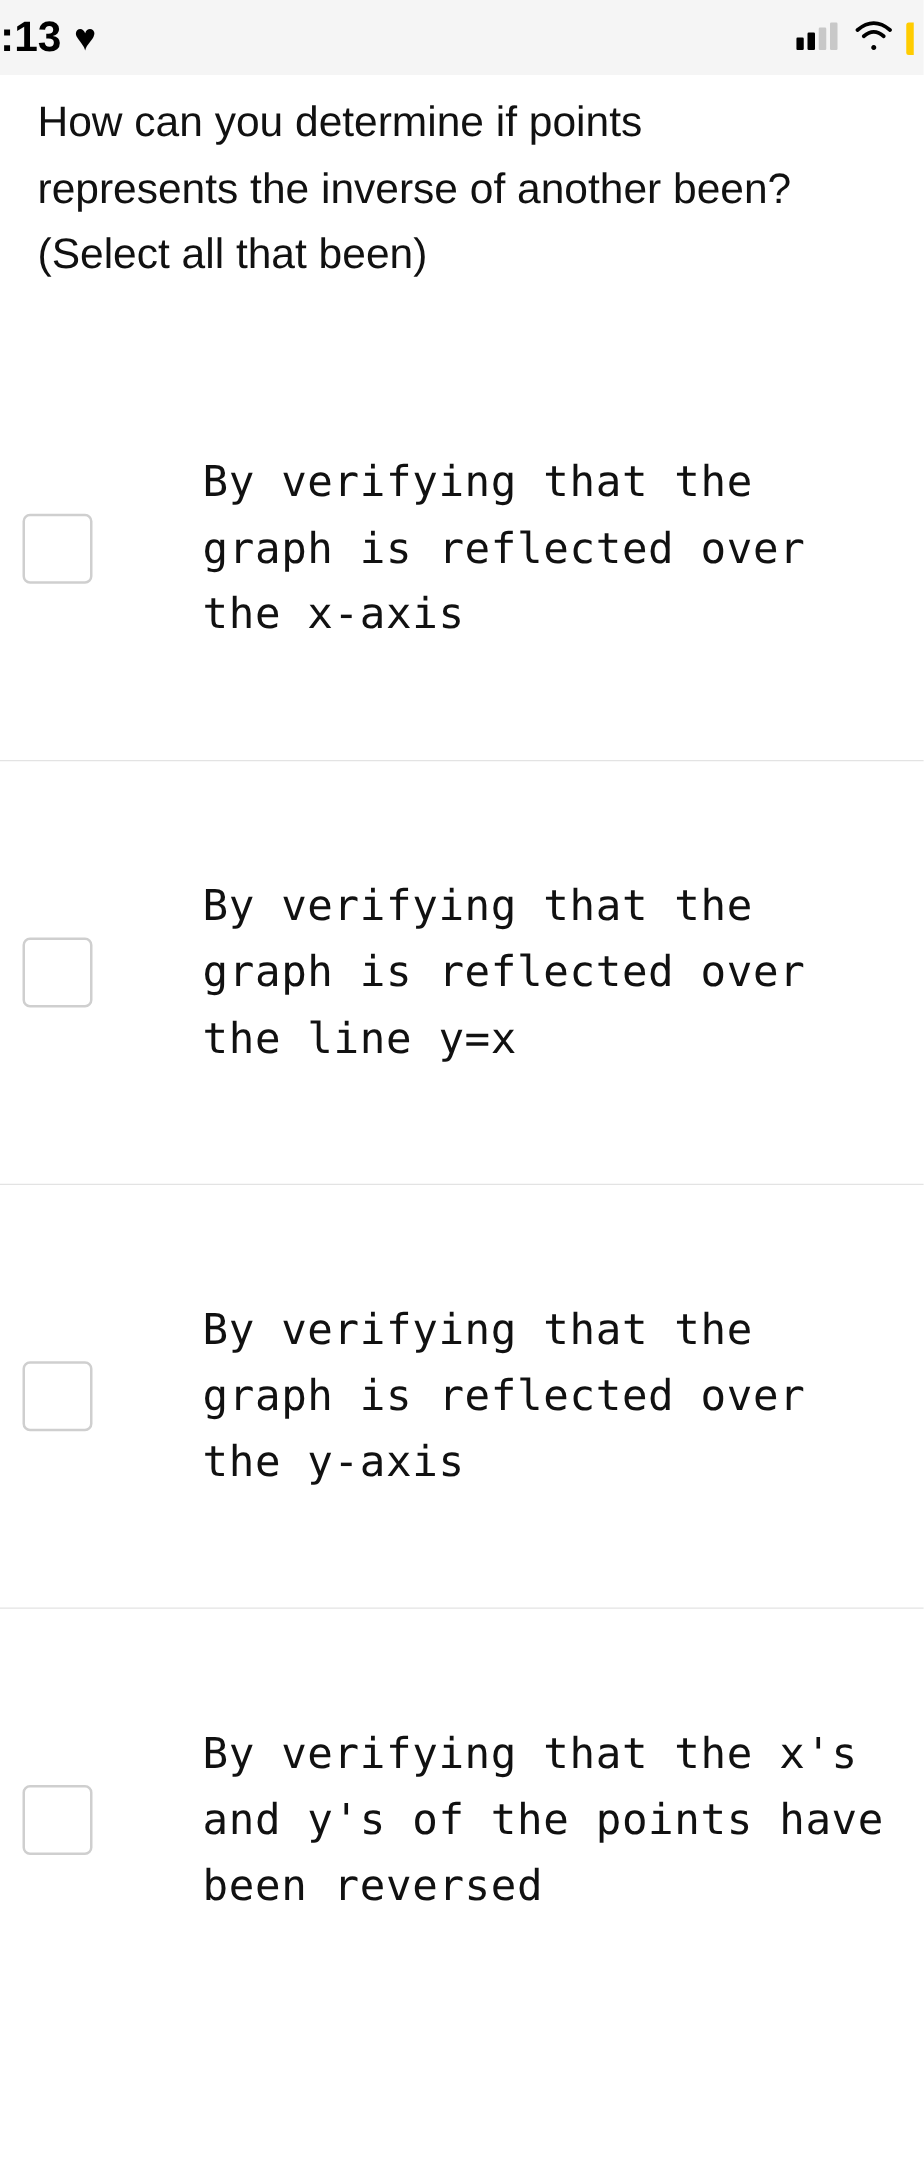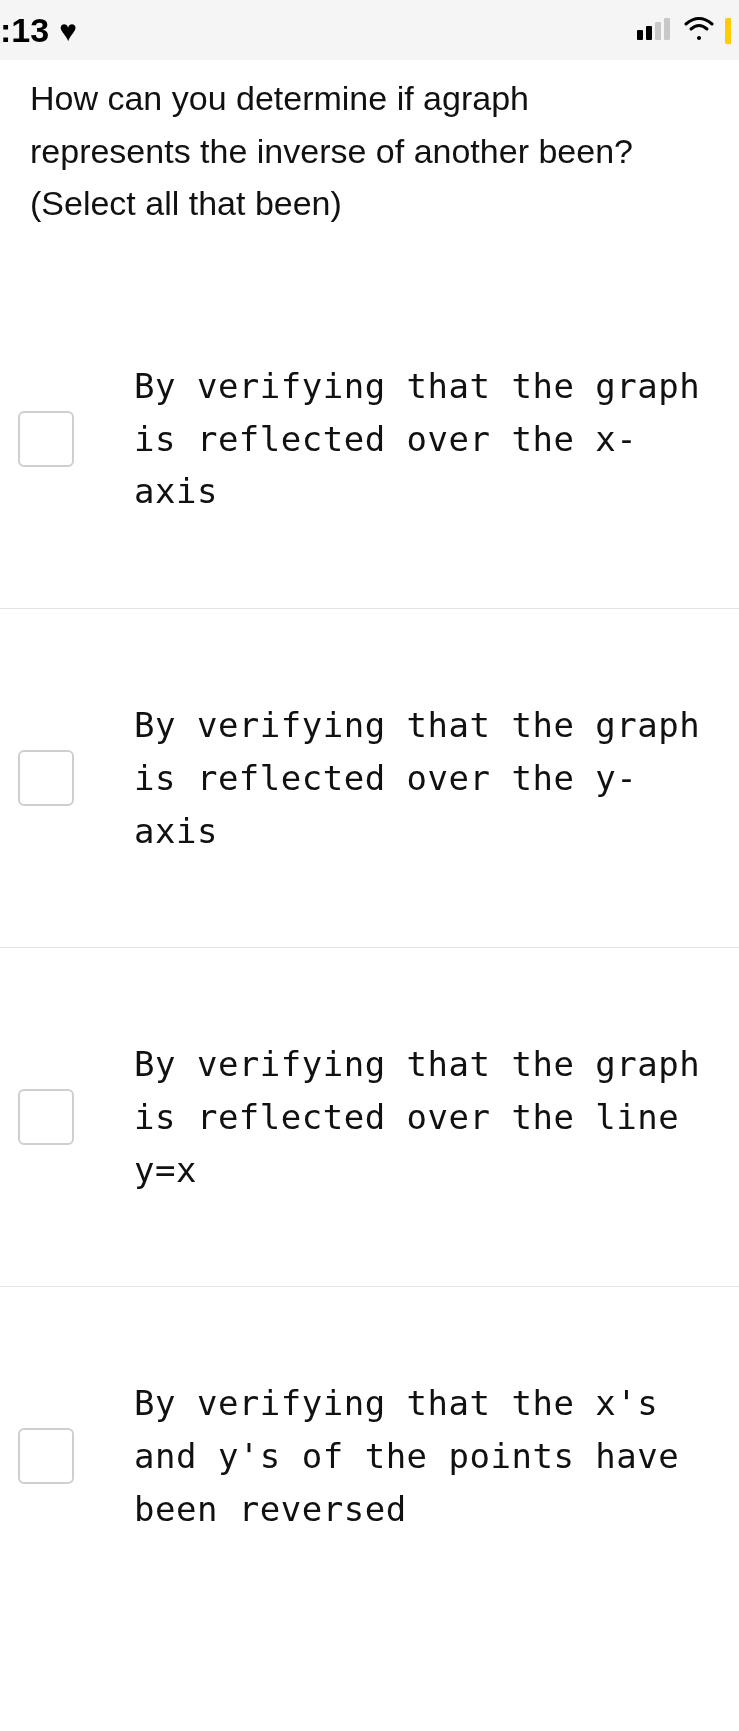--- a/index.html
+++ b/index.html
@@ -23,21 +23,21 @@
     padding: 12px 30px 40px 30px;
     font-size: 34px;
     line-height: 1.55;
     font-weight: 400;
     color: #111;
   }
   .options { }
   .option-row {
     display: flex;
     align-items: center;
-    gap: 60px;
+    gap: 88px;
     padding: 90px 18px 90px 18px;
     border-bottom: 1.5px solid #e3e3e3;
   }
   .option-row:last-child { border-bottom: none; }
   .checkbox {
     flex: 0 0 auto;
     width: 56px;
     height: 56px;
     border: 2px solid #cfcfcf;
     border-radius: 6px;
@@ -75,40 +75,40 @@
         <path d="M16 20 a2 2 0 1 0 0.001 0" fill="#000"></path>
         <path d="M8 13 q8 -7 16 0" stroke="#000" stroke-width="3" fill="none" stroke-linecap="round"></path>
         <path d="M3 8 q13 -11 26 0" stroke="#000" stroke-width="3" fill="none" stroke-linecap="round"></path>
       </svg>
     </span>
     <span class="battery-edge"></span>
   </div>
 </div>
 
 <div class="question-wrap">
-  <div>How can you determine if agraph</div>
+  <div>How can you determine if points</div>
   <div>represents the inverse of another been?</div>
   <div>(Select all that been)</div>
 </div>
 
 <div class="options">
 
   <div class="option-row">
     <div class="checkbox"></div>
     <div class="option-text">By verifying that the graph is reflected over the x-axis</div>
   </div>
 
   <div class="option-row">
     <div class="checkbox"></div>
-    <div class="option-text">By verifying that the graph is reflected over the y-axis</div>
+    <div class="option-text">By verifying that the graph is reflected over the line y=x</div>
   </div>
 
   <div class="option-row">
     <div class="checkbox"></div>
-    <div class="option-text">By verifying that the graph is reflected over the line y=x</div>
+    <div class="option-text">By verifying that the graph is reflected over the y-axis</div>
   </div>
 
   <div class="option-row">
     <div class="checkbox"></div>
     <div class="option-text">By verifying that the x's and y's of the points have been reversed</div>
   </div>
 
 </div>
 
 </body></html>

